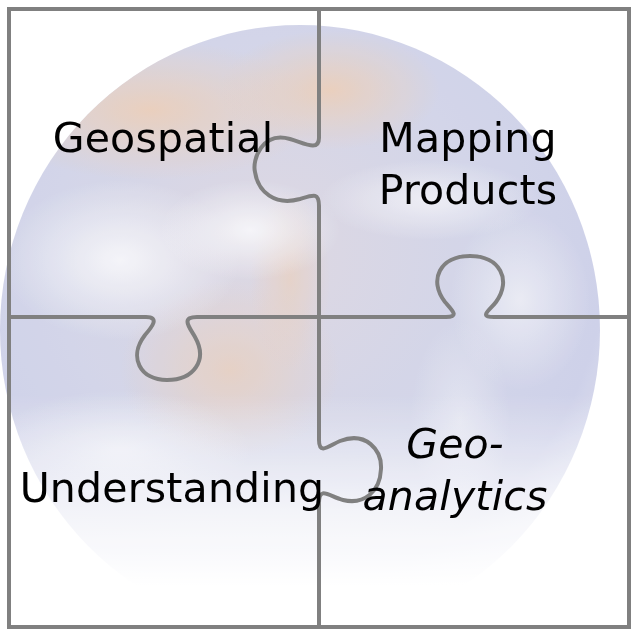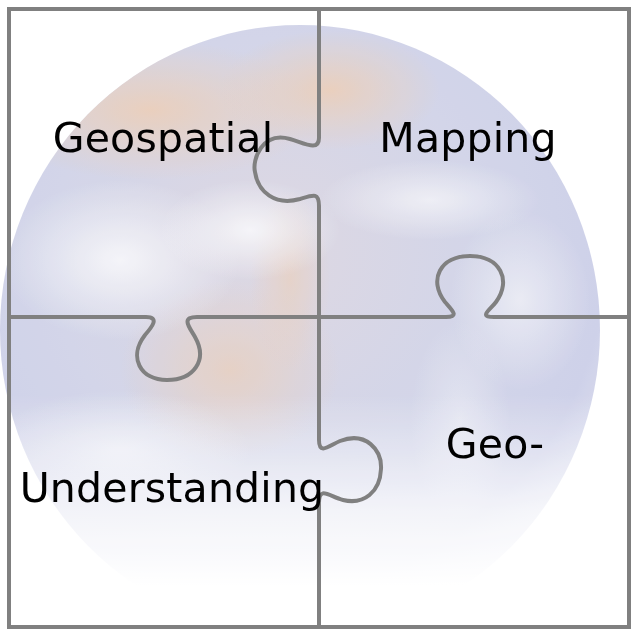--- a/index.html
+++ b/index.html
@@ -114,22 +114,24 @@
              C490 310 478 317 494 317
              L629 317" fill="none" stroke="#808080" stroke-width="4" stroke-linejoin="round"></path>
   </svg>
 
   <div class="label" style="left:163px; top:112px;">
     <span>Geospatial</span>
   </div>
 
   <div class="label" style="left:468px; top:112px;">
     <span>Mapping</span>
+    <span>Products</span>
   </div>
 
   <div class="label" style="left:172px; top:422px;margin-top:40px;">
     <span>Understanding</span>
   </div>
 
-  <div class="label" style="left:495px; top:418px;">
+  <div class="label" style="left:455px; top:418px;font-style:italic;">
     <span>Geo-</span>
+    <span>analytics</span>
   </div>
 </div>
 
 </body></html>

